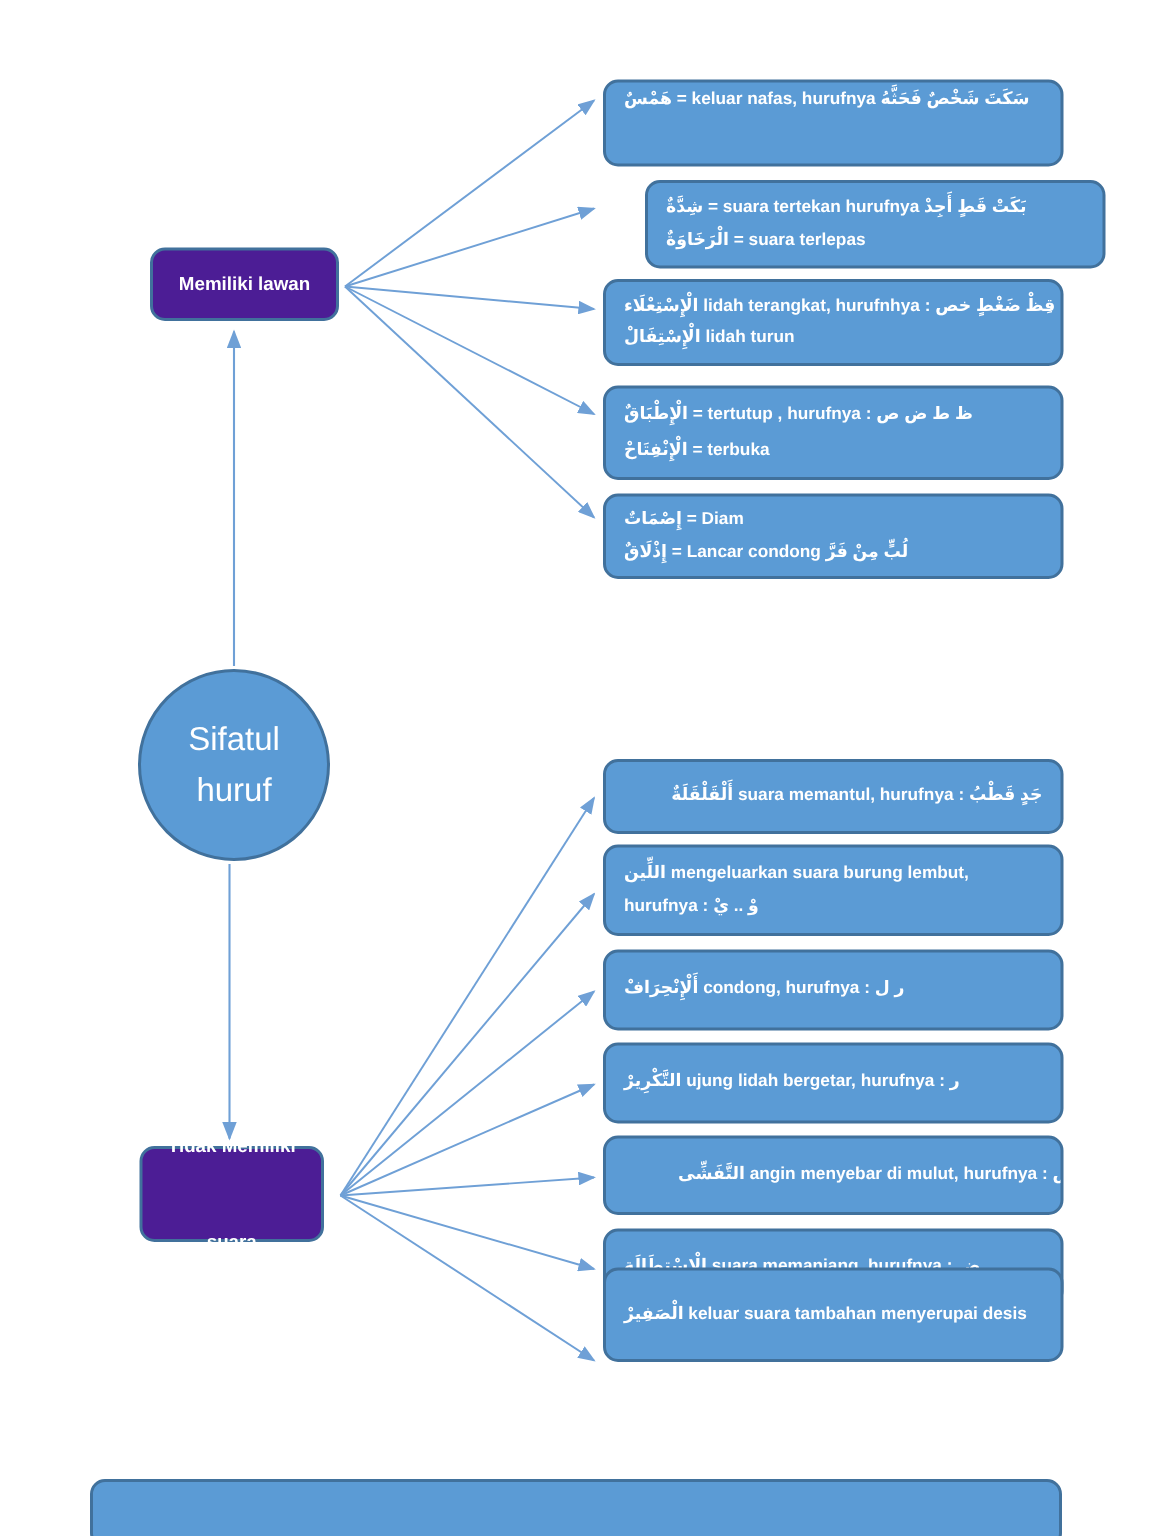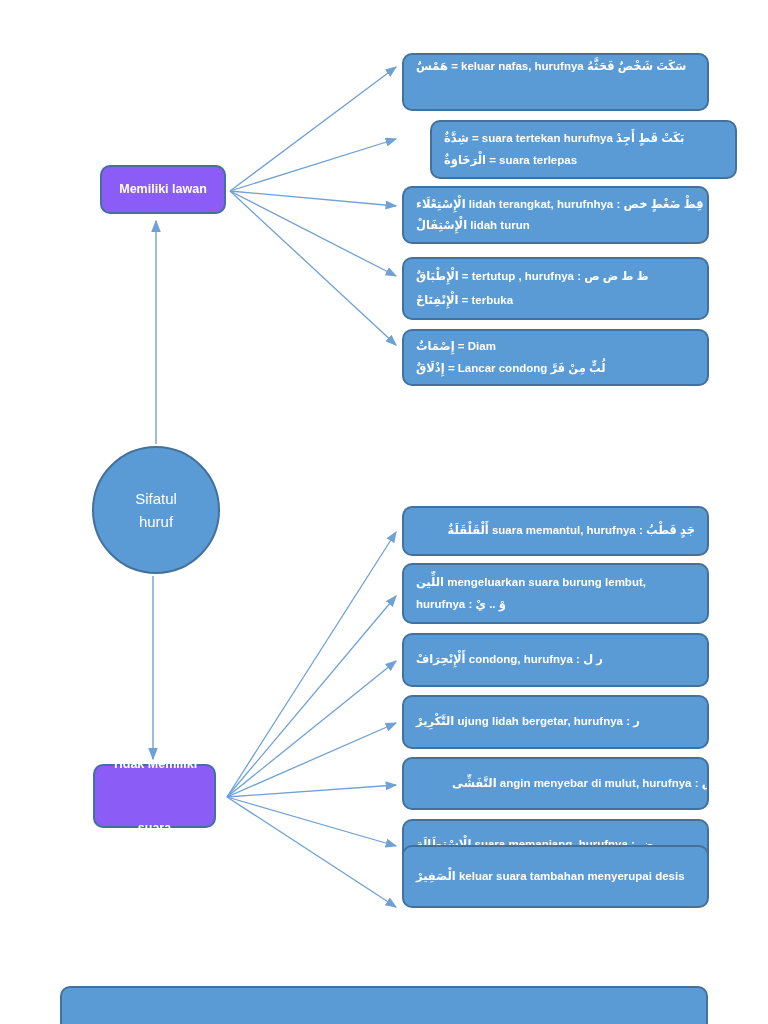--- a/index.html
+++ b/index.html
@@ -4,30 +4,30 @@
 <style>
   html,body{margin:0;padding:0;}
   body{
     width:768px;height:1024px;position:relative;overflow:hidden;
     background:#ffffff;
     font-family:"Liberation Sans","DejaVu Sans",sans-serif;
   }
   .connector-layer{position:absolute;left:0;top:0;width:768px;height:1024px;pointer-events:none;}
   .node{
     position:absolute;box-sizing:border-box;
-    background:#8b5cf6;border:2px solid #41719C;border-radius:10px;
+    background:#4c1d95;border:2px solid #41719C;border-radius:10px;
     color:#fff;font-weight:bold;font-size:12.5px;
     display:flex;flex-direction:column;align-items:center;justify-content:center;
     text-align:center;line-height:1.45;
   }
   .root-circle{
     position:absolute;box-sizing:border-box;
     left:92px;top:446px;width:128px;height:128px;border-radius:50%;
     background:#5B9BD5;border:2px solid #41719C;
-    color:#fff;font-size:15px;font-weight:400;
+    color:#fff;font-size:22px;font-weight:400;
     display:flex;flex-direction:column;align-items:center;justify-content:center;
     line-height:1.55;text-align:center;
   }
   .box{
     position:absolute;box-sizing:border-box;left:402px;width:307px;
     background:#5B9BD5;border:2px solid #41719C;border-radius:10px;
     color:#fff;font-weight:bold;font-size:11.5px;
     display:flex;flex-direction:column;justify-content:space-evenly;
     padding:3px 12px;overflow:hidden;
   }

